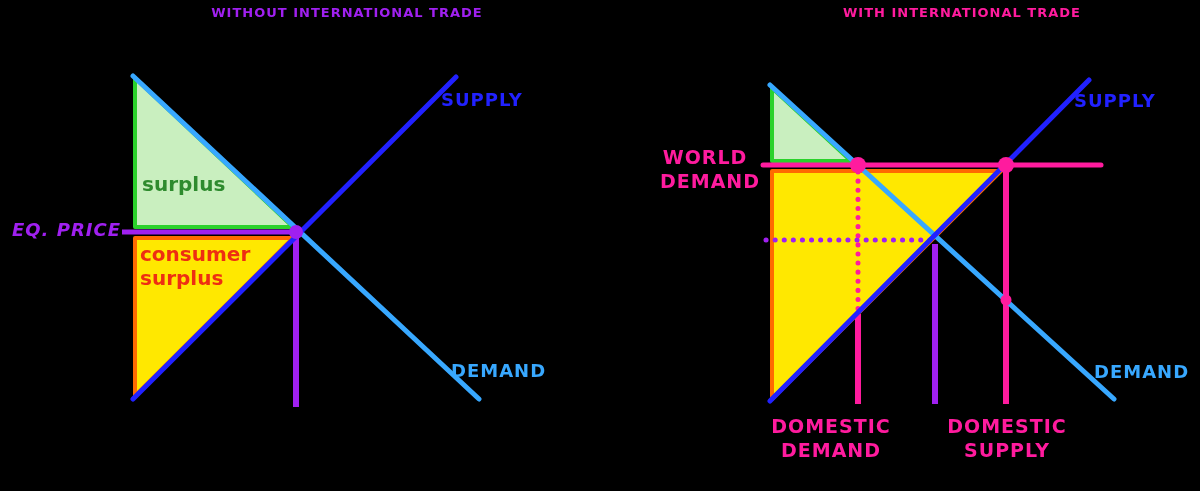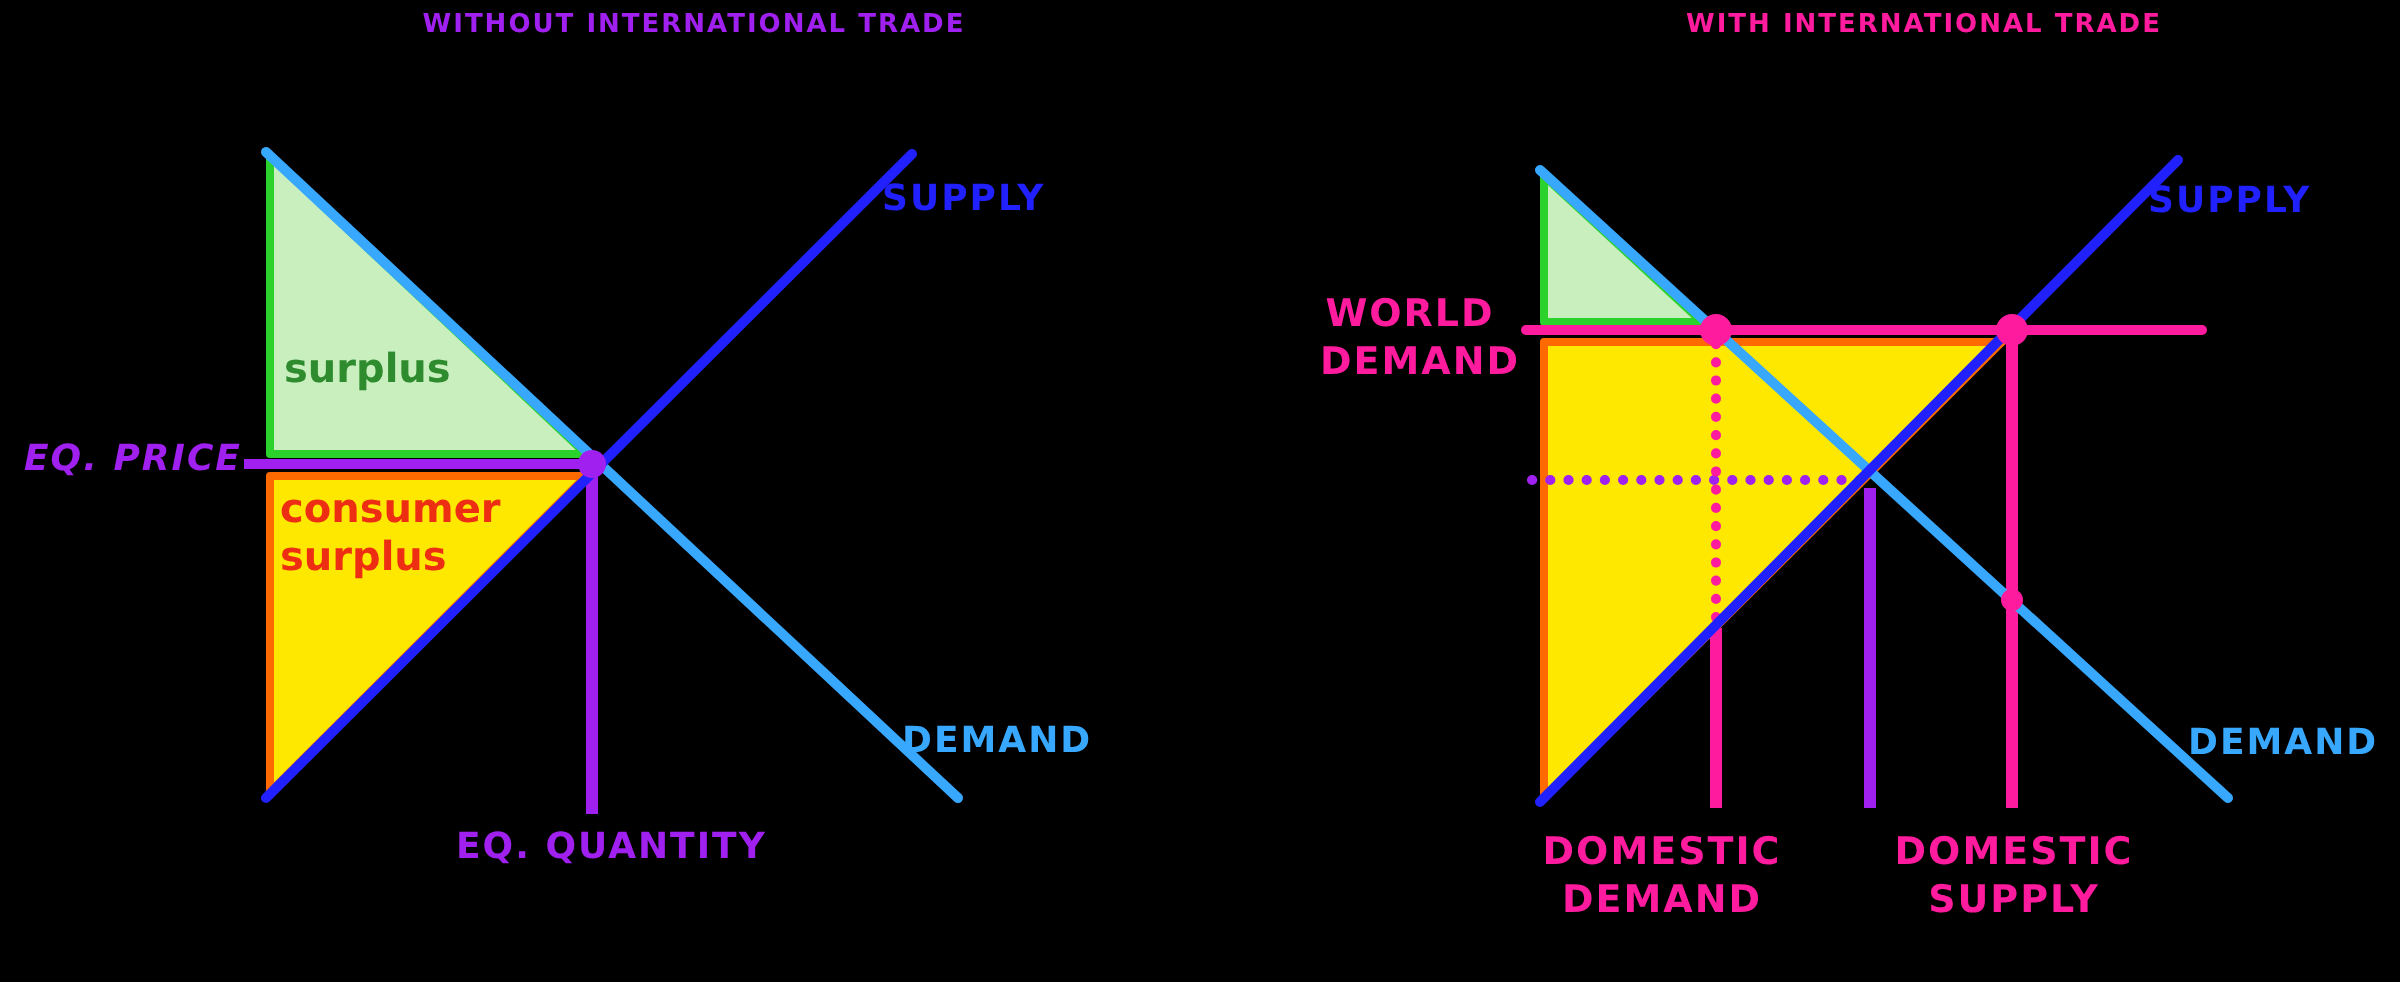--- a/index.html
+++ b/index.html
@@ -55,21 +55,20 @@
   </svg>
 
   <div class="lbl title c-purple" style="left:97px;top:6px;width:500px;">WITHOUT INTERNATIONAL TRADE</div>
 
   <div class="lbl axis-lbl c-blue" style="left:441px;top:90px;">SUPPLY</div>
 
   <div class="lbl axis-lbl c-lblue" style="left:451px;top:361px;">DEMAND</div>
 
   <div class="lbl axis-lbl c-purple" style="left:12px;top:220px;font-style:italic;">EQ. PRICE</div>
 
-  <div class="lbl axis-lbl c-purple" style="left:228px;top:414px;">EQ. QUANTITY</div>
 
   <div class="lbl surplus-lbl c-green" style="left:142px;top:172px;">
     <div>surplus</div>
   </div>
 
   <div class="lbl surplus-lbl c-red" style="left:140px;top:242px;">
     <div>consumer</div>
     <div>surplus</div>
   </div>
 

